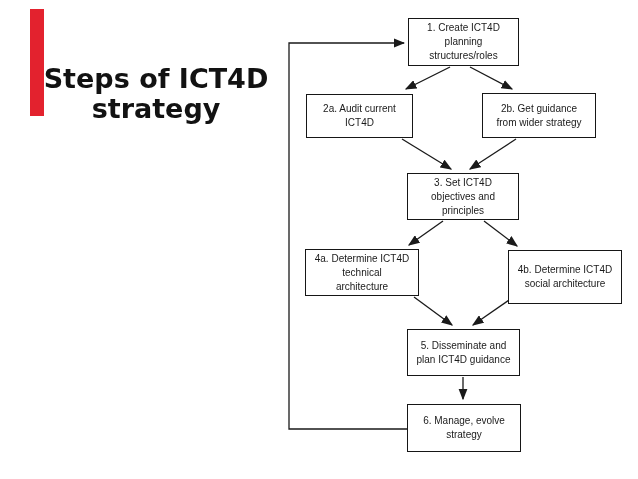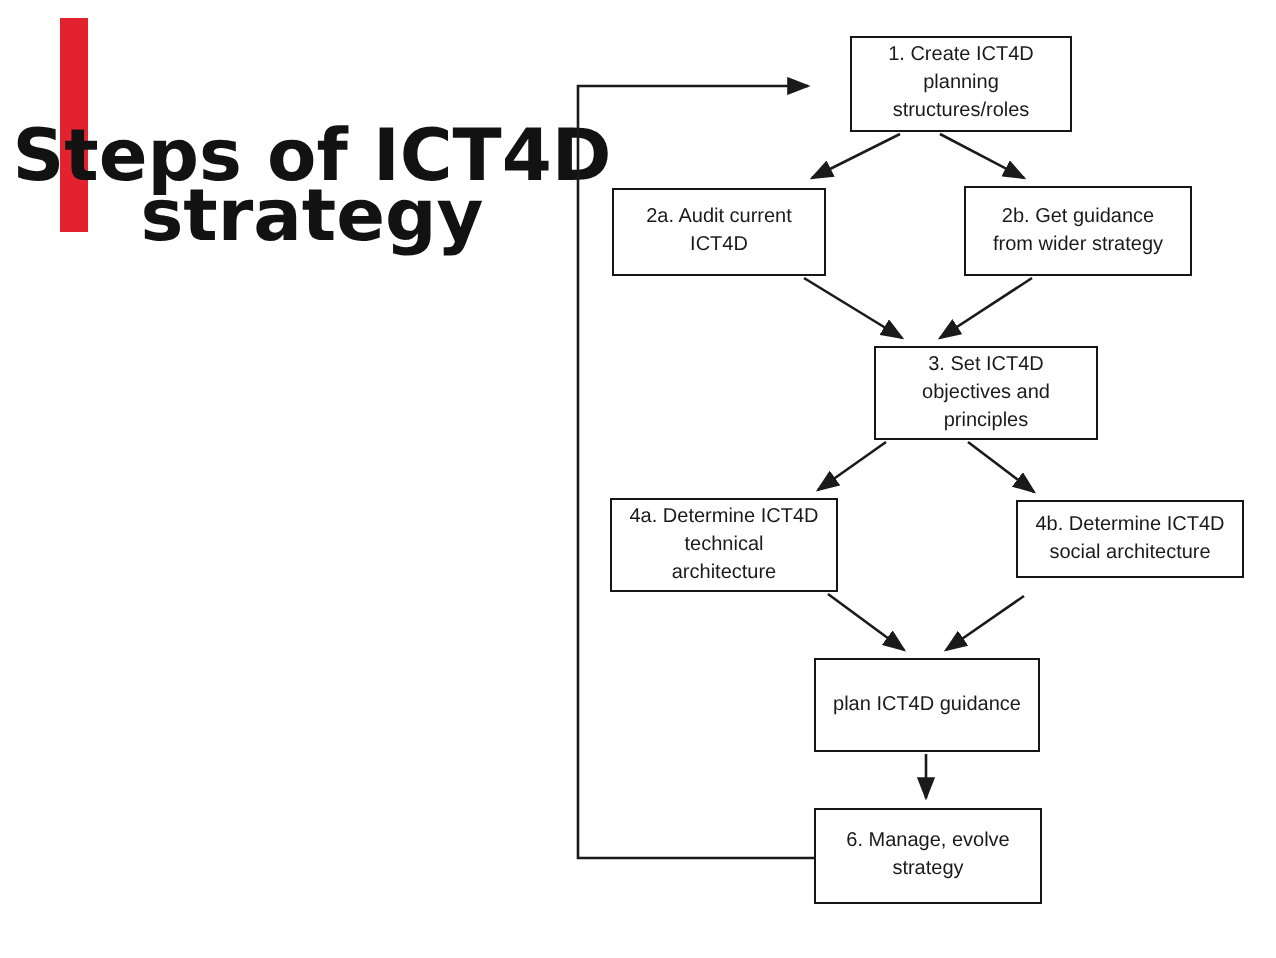--- a/index.html
+++ b/index.html
@@ -21,21 +21,21 @@
   }
   .title {
     position: absolute;
     left: 6px;
     top: 64px;
     width: 300px;
     margin: 0;
     text-align: center;
     font-family: "DejaVu Sans", sans-serif;
     font-weight: 700;
-    font-size: 36px;
+    font-size: 27px;
     line-height: 30px;
     color: #121212;
     letter-spacing: 0px;
   }
   .title span { display: block; }
   .connectors {
     position: absolute;
     left: 0; top: 0;
     width: 638px;
     height: 479px;
@@ -47,26 +47,26 @@
     border: 1.5px solid #161616;
     display: flex;
     flex-direction: column;
     justify-content: center;
     text-align: center;
     font-size: 10px;
     line-height: 14px;
     color: #1a1a1a;
   }
   .box span { display: block; }
-  .b1  { left: 425px; top: 18px;  width: 111px; height: 48px; }
+  .b1  { left: 408px; top: 18px;  width: 111px; height: 48px; }
   .b2a { left: 306px; top: 94px;  width: 107px; height: 44px; }
   .b2b { left: 482px; top: 93px;  width: 114px; height: 45px; }
-  .b3  { left: 407px; top: 173px; width: 112px; height: 47px; margin-left: 30px; }
+  .b3  { left: 407px; top: 173px; width: 112px; height: 47px; }
   .b4a { left: 305px; top: 249px; width: 114px; height: 47px; }
-  .b4b { left: 508px; top: 250px; width: 114px; height: 39px; }
+  .b4b { left: 508px; top: 250px; width: 114px; height: 54px; }
   .b5  { left: 407px; top: 329px; width: 113px; height: 47px; }
   .b6  { left: 407px; top: 404px; width: 114px; height: 48px; }
 </style>
 </head>
 <body>
 
 <div class="slide">
 
   <div class="accent-bar"></div>
 
@@ -124,20 +124,21 @@
       <span>technical</span>
       <span>architecture</span>
     </div>
 
     <div class="box b4b">
       <span>4b. Determine ICT4D</span>
       <span>social architecture</span>
     </div>
 
     <div class="box b5">
+      <span>5. Disseminate and</span>
       <span>plan ICT4D guidance</span>
     </div>
 
     <div class="box b6">
       <span>6. Manage, evolve</span>
       <span>strategy</span>
     </div>
 
   </div>
 </div>

